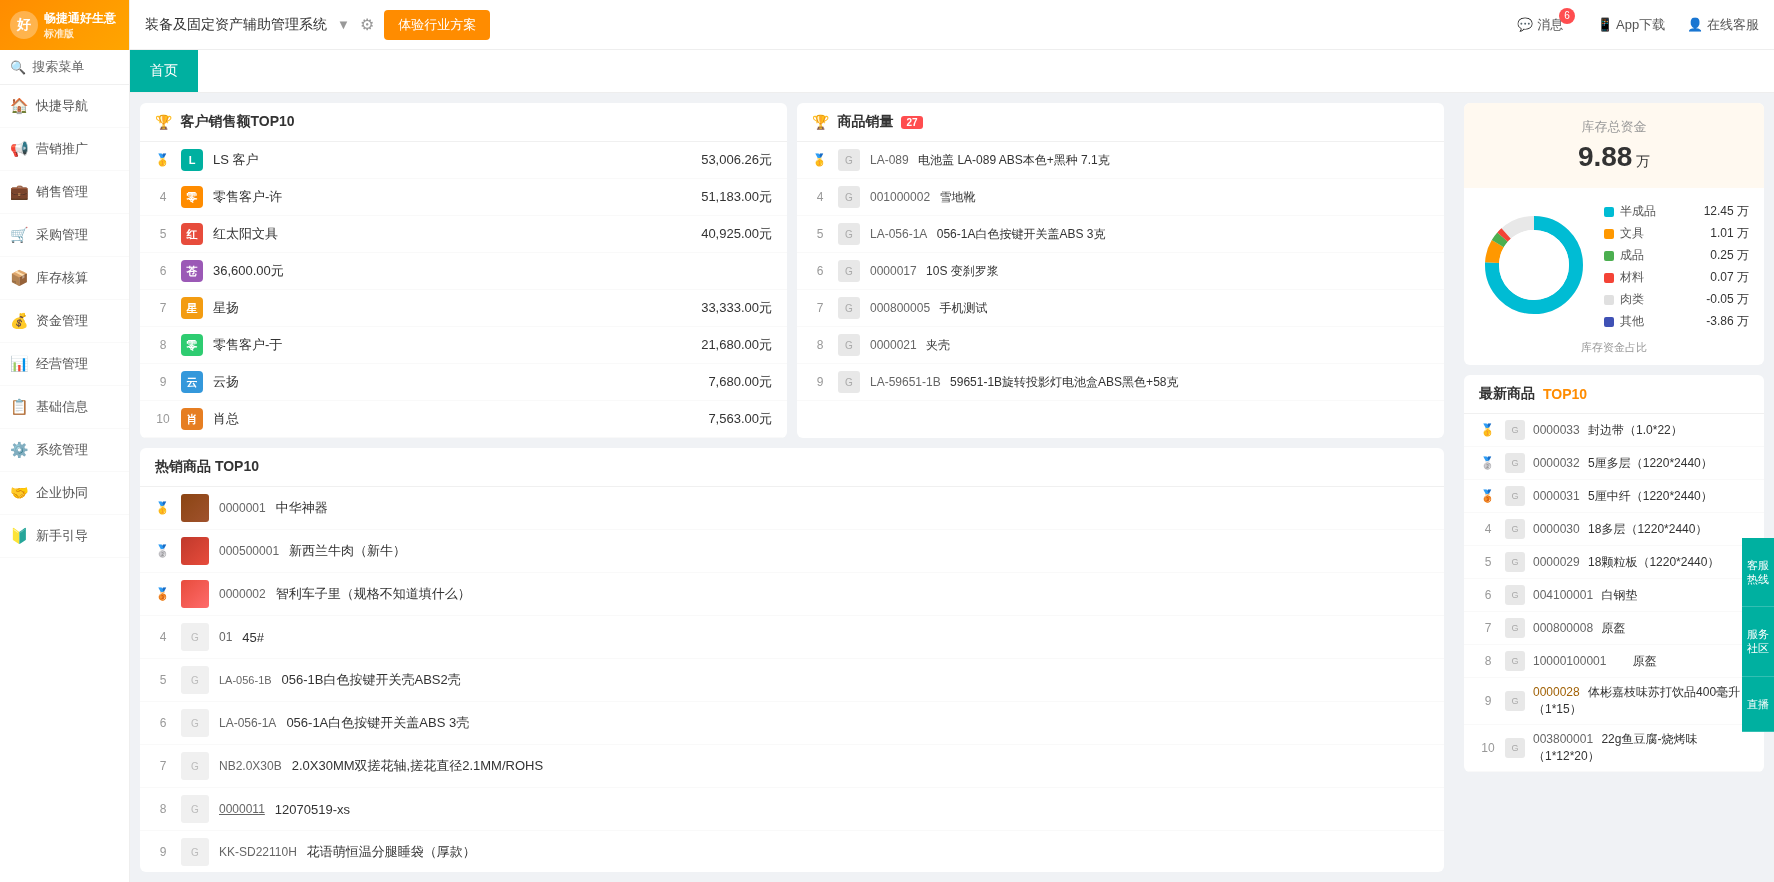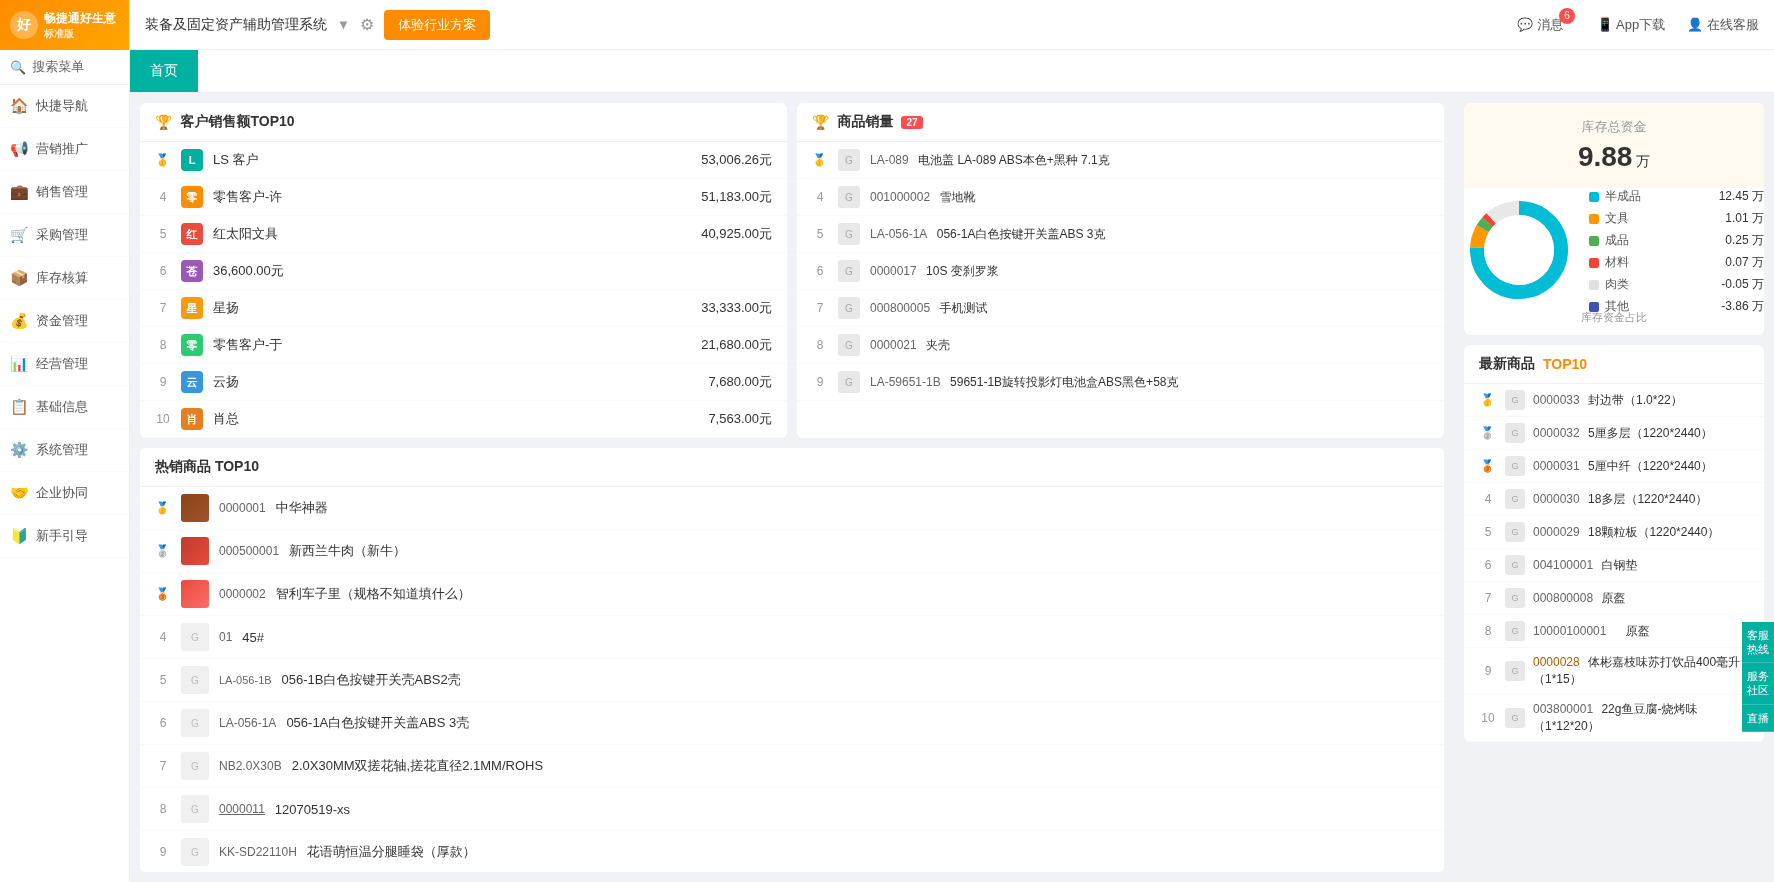--- a/index.html
+++ b/index.html
@@ -235,20 +235,21 @@
       background: #fff9f0;
     }
     .stock-total-label { color: #999; font-size: 13px; margin-bottom: 5px; }
     .stock-total-value { font-size: 28px; font-weight: bold; color: #333; }
     .stock-total-unit { font-size: 14px; color: #333; }
 
     
     .donut-section {
       display: flex;
       align-items: center;
+      padding: 15px;
       gap: 15px;
     }
     .donut-chart {
       width: 110px; height: 110px; flex-shrink: 0;
     }
     .legend { display: flex; flex-direction: column; gap: 5px; flex: 1; }
     .legend-item {
       display: flex; align-items: center; gap: 6px; font-size: 12px; color: #555;
       justify-content: space-between;
     }
@@ -284,21 +285,21 @@
       position: fixed;
       right: 0;
       bottom: 150px;
       display: flex;
       flex-direction: column;
       z-index: 100;
     }
     .cs-btn {
       background: #00b0a0;
       color: #fff;
-      padding: 6px 5px;
+      padding: 20px 5px;
       font-size: 11px;
       text-align: center;
       cursor: pointer;
       width: 32px;
       border-bottom: 1px solid rgba(255,255,255,0.2);
       line-height: 1.3;
     }
   </style>
 </head>
 <body>
@@ -699,21 +700,21 @@
           <div class="new-thumb">G</div>
           <span class="new-info">
             <span style="color:#666;margin-right:5px;">000800008</span>
             <span>原盔</span>
           </span>
         </div>
         <div class="new-prod-row">
           <span class="new-rank">8</span>
           <div class="new-thumb">G</div>
           <span class="new-info">
-            <span style="color:#666;margin-right:16px;">10000100001</span>
+            <span style="color:#666;margin-right:23px;">10000100001</span>
             <span>原盔</span>
           </span>
         </div>
         <div class="new-prod-row">
           <span class="new-rank">9</span>
           <div class="new-thumb">G</div>
           <span class="new-info">
             <span style="color:#a16207;margin-right:5px;">0000028</span>
             <span>体彬嘉枝味苏打饮品400毫升（1*15）</span>
           </span>

